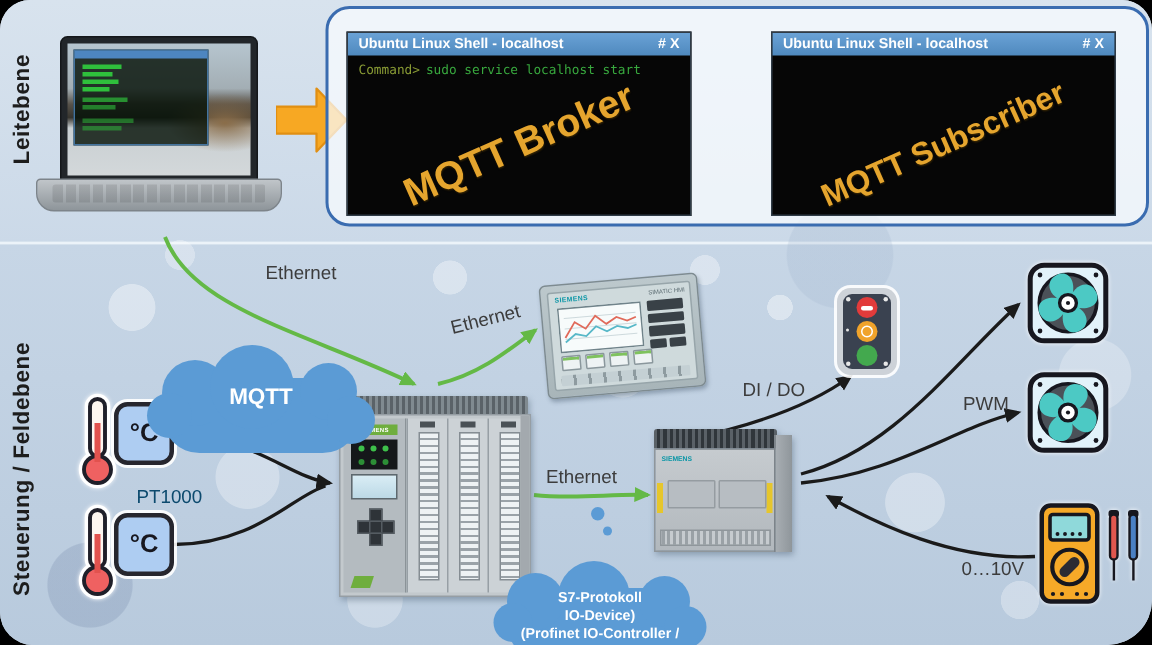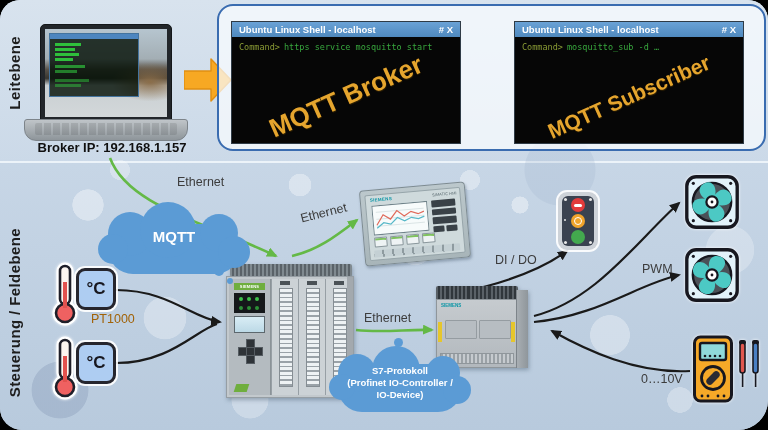--- a/index.html
+++ b/index.html
@@ -38,21 +38,21 @@
   .lt-wall{position:absolute;left:4px;top:4px;right:4px;bottom:4px;background:
     radial-gradient(ellipse 55px 28px at 86% 60%, #8a6d49 0%, rgba(138,109,73,0) 70%),
     linear-gradient(180deg,#b6c5cf 0%,#a3aeb4 34%,#57524a 46%,#37352f 56%,#c9cfd2 64%,#d3d8da 100%);}
   .lt-term{position:absolute;left:8px;top:8px;width:88px;height:62px;background:rgba(6,18,8,.82);border:1px solid #44749f;}
   .lt-tt{height:5px;background:#4d86c0;}
   .lt-line{position:absolute;left:5px;height:2.5px;background:#2fbf3c;}
   .lt-base{position:absolute;left:0;top:95px;width:164px;height:22px;background:linear-gradient(#c0c5c9,#8e959a);border-radius:3px 3px 12px 12px;border:1px solid #7d848a;box-sizing:border-box;}
   .lt-base::before{content:"";position:absolute;left:10px;right:10px;top:3px;height:12px;background:repeating-linear-gradient(90deg,rgba(0,0,0,.10) 0 7px,transparent 7px 9px);border-radius:2px;}
   .caption{position:absolute;left:22px;top:140px;width:180px;text-align:center;font-weight:bold;font-size:13px;color:#101010;z-index:5;}
   
-  .cloud{position:absolute;background:#5b9bd5;border-radius:26px;z-index:6;}
+  .cloud{position:absolute;background:#5b9bd5;border-radius:26px;z-index:6;margin-top:28px;}
   .bump{position:absolute;background:#5b9bd5;border-radius:50%;}
   .cloud-text{position:relative;z-index:2;color:#fff;font-weight:bold;text-align:center;line-height:1.25;}
   .cdot{position:absolute;background:#5b9bd5;border-radius:50%;z-index:5;}
   
   .lbl{position:absolute;font-size:12.5px;color:#3c3c3c;z-index:6;white-space:nowrap;}
   .copy{position:absolute;right:16px;top:409px;font-size:9.5px;color:#4a4a4a;z-index:6;}
   
   .tbox{width:34px;height:36px;background:#aecdf2;border:3.5px solid #26262e;border-radius:9px;box-shadow:0 0 0 2px rgba(255,255,255,.9);display:flex;align-items:center;justify-content:center;z-index:4;}
   .tunit{font-size:17px;font-weight:bold;color:#17171f;}
   .sticker{filter:drop-shadow(0 0 1.5px rgba(255,255,255,.95));z-index:4;}
@@ -151,57 +151,53 @@
         <i class="lt-line" style="top:19px;width:24px"></i>
         <i class="lt-line" style="top:24px;width:18px"></i>
         <i class="lt-line" style="top:31px;width:30px;opacity:.7"></i>
         <i class="lt-line" style="top:36px;width:22px;opacity:.6"></i>
         <i class="lt-line" style="top:45px;width:34px;opacity:.5"></i>
         <i class="lt-line" style="top:50px;width:26px;opacity:.5"></i>
       </div>
     </div>
     <div class="lt-base"></div>
   </div>
-  <div class="caption">Broker IP: 192.168.1.157</div>
 
   <svg class="abs blockarrow" style="left:184px;top:57px" width="48" height="46" viewBox="0 0 48 46">
     <polygon points="0,14 27,14 27,2 47,23 27,44 27,32 0,32" fill="#f7a823" stroke="#e18f12" stroke-width="1.5" stroke-linejoin="round"></polygon>
   </svg>
 
   <div class="termpanel">
     <div class="term" style="left:12px">
       <div class="term-title">
         <span>Ubuntu Linux Shell - localhost</span>
         <span># X</span>
       </div>
       <div class="term-body">
         <div class="term-line">
-          <span class="prompt">Command&gt;</span><span class="cmd">https service mosquitto start</span>
+          <span class="prompt">Command&gt;</span><span class="cmd">sudo service localhost start</span>
         </div>
         <div class="watermark wm1">MQTT Broker</div>
       </div>
     </div>
     <div class="term" style="left:295px">
       <div class="term-title">
         <span>Ubuntu Linux Shell - localhost</span>
         <span># X</span>
       </div>
       <div class="term-body">
-        <div class="term-line">
-          <span class="prompt">Command&gt;</span><span class="cmd">mosquitto_sub -d …</span>
-        </div>
         <div class="watermark wm2">MQTT Subscriber</div>
       </div>
     </div>
   </div>
 
   <div class="lbl" style="left:177px;top:175px">Ethernet</div>
   <div class="lbl" style="left:300px;top:206px;transform:rotate(-14deg)">Ethernet</div>
   <div class="lbl" style="left:364px;top:311px">Ethernet</div>
-  <div class="lbl" style="left:91px;top:312px;color:#a16207">PT1000</div>
+  <div class="lbl" style="left:91px;top:324px;color:#0c4a6e">PT1000</div>
   <div class="lbl" style="left:495px;top:253px">DI / DO</div>
   <div class="lbl" style="left:642px;top:262px">PWM</div>
   <div class="lbl" style="left:641px;top:372px">0…10V</div>
 
   <div class="cloud" style="left:108px;top:224px;width:132px;height:50px">
     <span class="bump" style="width:44px;height:44px;left:0;top:-12px"></span>
     <span class="bump" style="width:56px;height:56px;left:32px;top:-22px"></span>
     <span class="bump" style="width:38px;height:38px;right:2px;top:-10px"></span>
     <span class="bump" style="width:30px;height:30px;left:-10px;top:10px"></span>
     <span class="bump" style="width:32px;height:32px;right:-10px;top:12px"></span>
@@ -313,22 +309,22 @@
   </div>
 
   <div class="cloud" style="left:338px;top:364px;width:124px;height:48px">
     <span class="bump" style="width:38px;height:38px;left:0;top:-10px"></span>
     <span class="bump" style="width:48px;height:48px;left:34px;top:-18px"></span>
     <span class="bump" style="width:34px;height:34px;right:2px;top:-8px"></span>
     <span class="bump" style="width:26px;height:26px;left:-9px;top:10px"></span>
     <span class="bump" style="width:28px;height:28px;right:-9px;top:12px"></span>
     <div class="cloud-text" style="font-size:9.5px;padding-top:1px">
       <div>S7-Protokoll</div>
+      <div>IO-Device)</div>
       <div>(Profinet IO-Controller /</div>
-      <div>IO-Device)</div>
     </div>
   </div>
   <span class="cdot" style="left:394px;top:338px;width:9px;height:9px"></span>
   <span class="cdot" style="left:402px;top:351px;width:6px;height:6px"></span>
 
   <div class="abs tower" style="left:558px;top:192px">
     <div class="tower-in">
       <span class="light red">
           <span class="bar"></span>
         </span>

